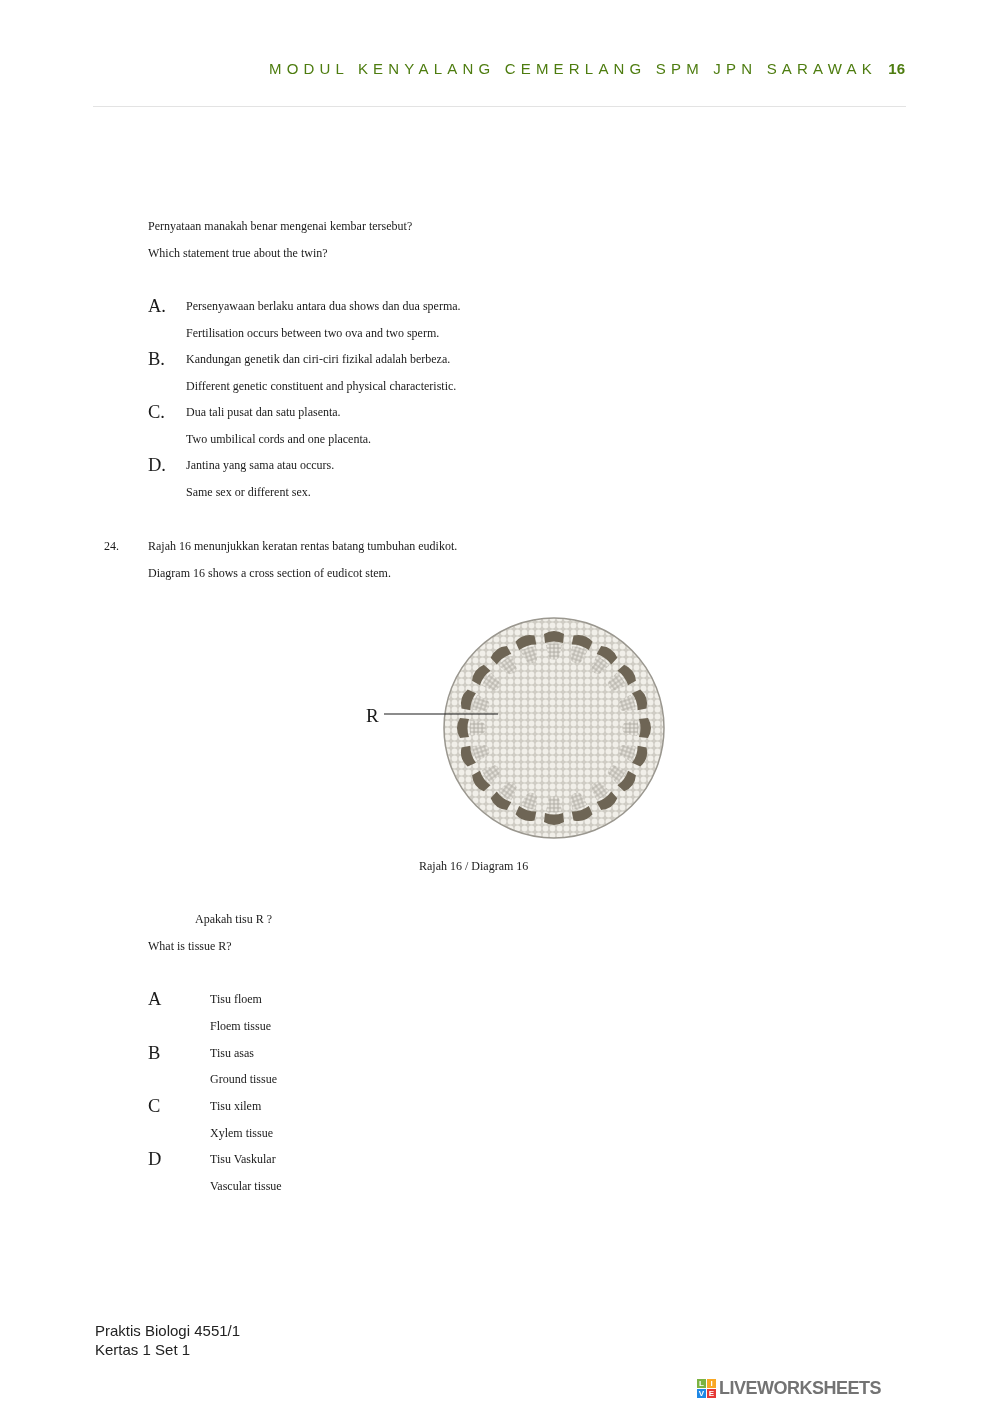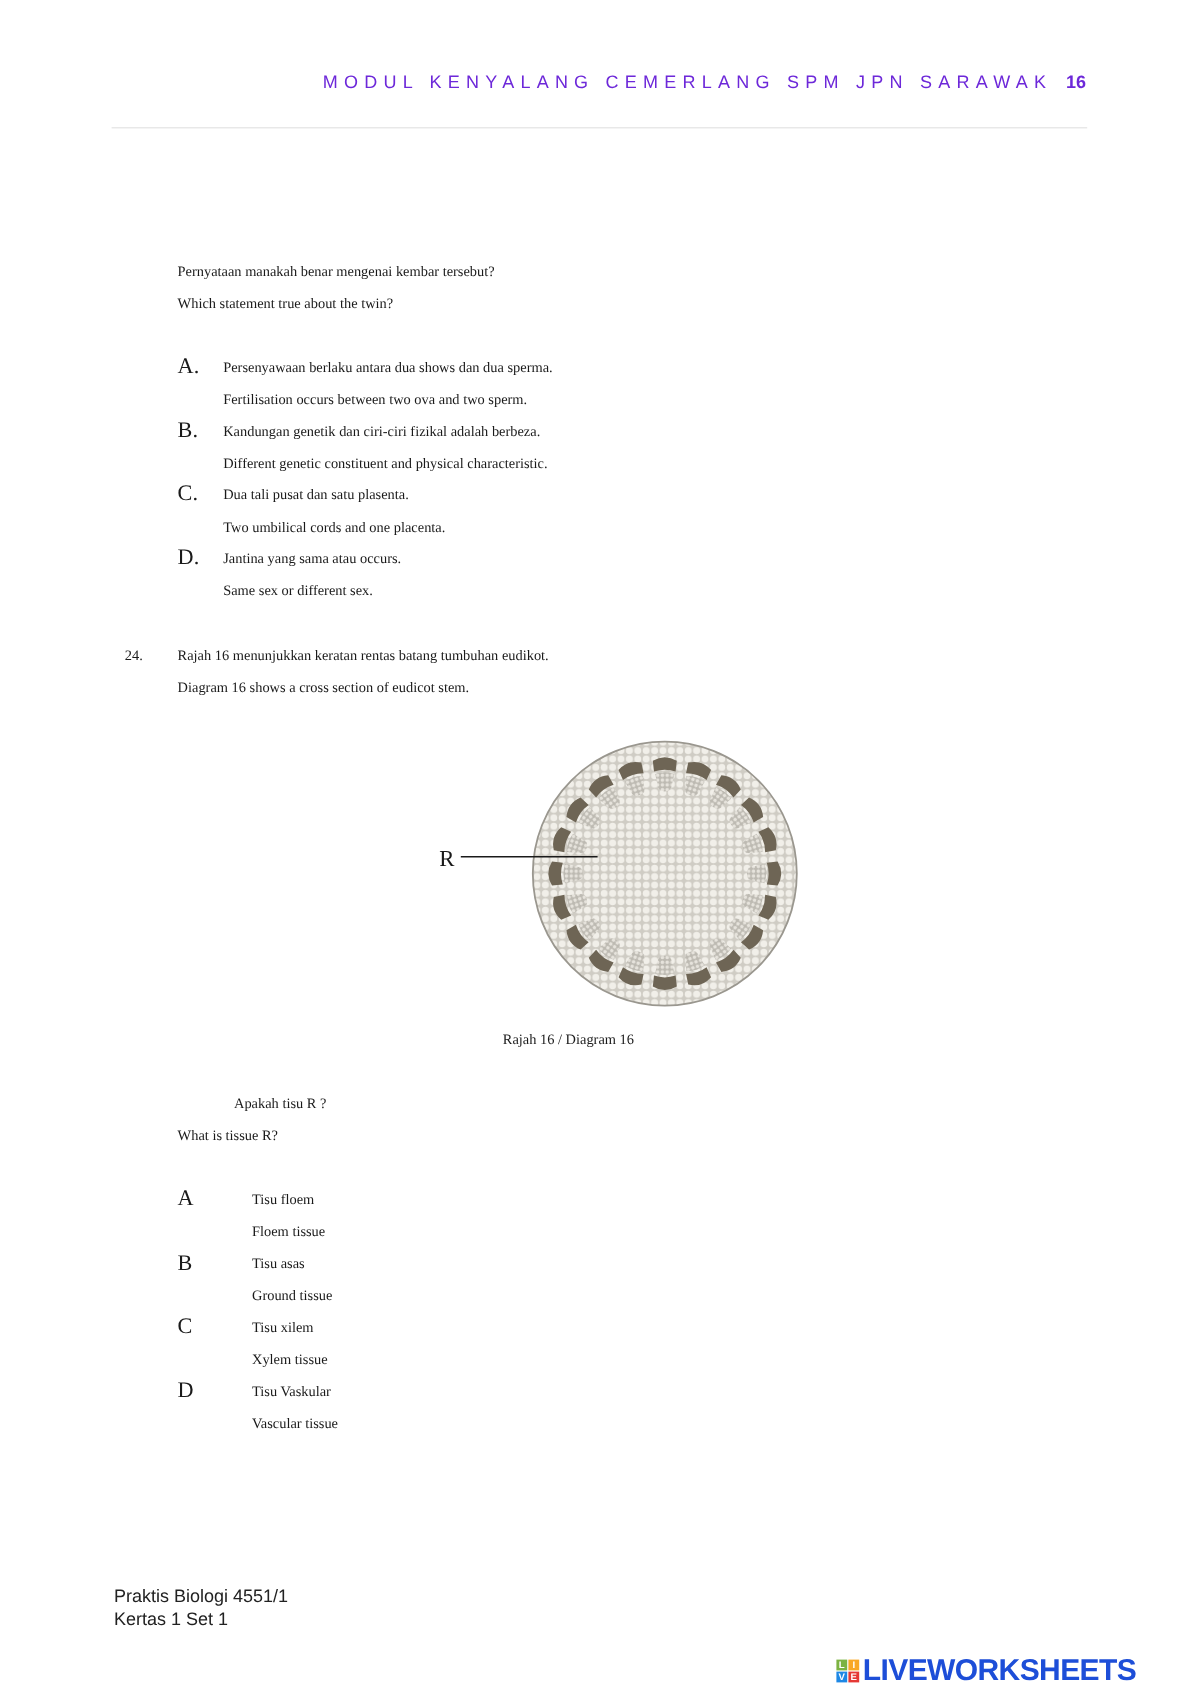--- a/index.html
+++ b/index.html
@@ -1,27 +1,27 @@
 <!DOCTYPE html>
 <html><head>
 <meta charset="utf-8">
 <style>
   html,body{margin:0;padding:0;background:#fff;}
   body{width:1000px;height:1413px;position:relative;overflow:hidden;font-family:"Liberation Serif",serif;color:#1a1a1a;}
-  .header{position:absolute;top:60px;right:95px;font-family:"Liberation Sans",sans-serif;font-size:15px;letter-spacing:5.2px;color:#6d28d9;white-space:nowrap;margin-left:24px;}
+  .header{position:absolute;top:60px;right:95px;font-family:"Liberation Sans",sans-serif;font-size:15px;letter-spacing:5.2px;color:#4d7c0f;white-space:nowrap;margin-left:24px;}
   .header .pg{letter-spacing:0;font-weight:bold;margin-left:2px;}
   .hr{position:absolute;top:106px;left:93px;width:813px;height:1px;background:#e3e3e3;}
   .txt{position:absolute;font-size:12px;line-height:26.5px;white-space:nowrap;}
   .it{}
   .opt-letter{position:absolute;font-size:18.5px;line-height:26.5px;}
   .footer{position:absolute;left:95px;top:1321px;font-family:"Liberation Sans",sans-serif;font-size:15px;line-height:19px;color:#222;}
   .logo{position:absolute;left:697px;top:1378px;display:flex;align-items:center;}
   .logo-icon{display:grid;grid-template-columns:9px 9px;grid-template-rows:9px 9px;gap:1px;margin-right:3px;}
   .logo-icon span{display:block;font-family:"Liberation Sans",sans-serif;font-size:8px;font-weight:bold;color:#fff;text-align:center;line-height:9px;}
-  .logo-text{font-family:"Liberation Sans",sans-serif;font-weight:bold;font-size:25px;color:#1d4ed8;letter-spacing:-0.5px;}
+  .logo-text{font-family:"Liberation Sans",sans-serif;font-weight:bold;font-size:18px;color:#737373;letter-spacing:-0.5px;}
   .diagram{position:absolute;left:360px;top:615px;width:310px;height:230px;}
 </style>
 </head>
 <body>
 
 <div class="header"><span>MODUL KENYALANG CEMERLANG SPM JPN SARAWAK</span> <span class="pg">16</span></div>
 <div class="hr"></div>
 
 <div class="txt" style="left:148px;top:213px;">Pernyataan manakah benar mengenai kembar tersebut?</div>
 <div class="txt it" style="left:148px;top:240px;">Which statement true about the twin?</div>

